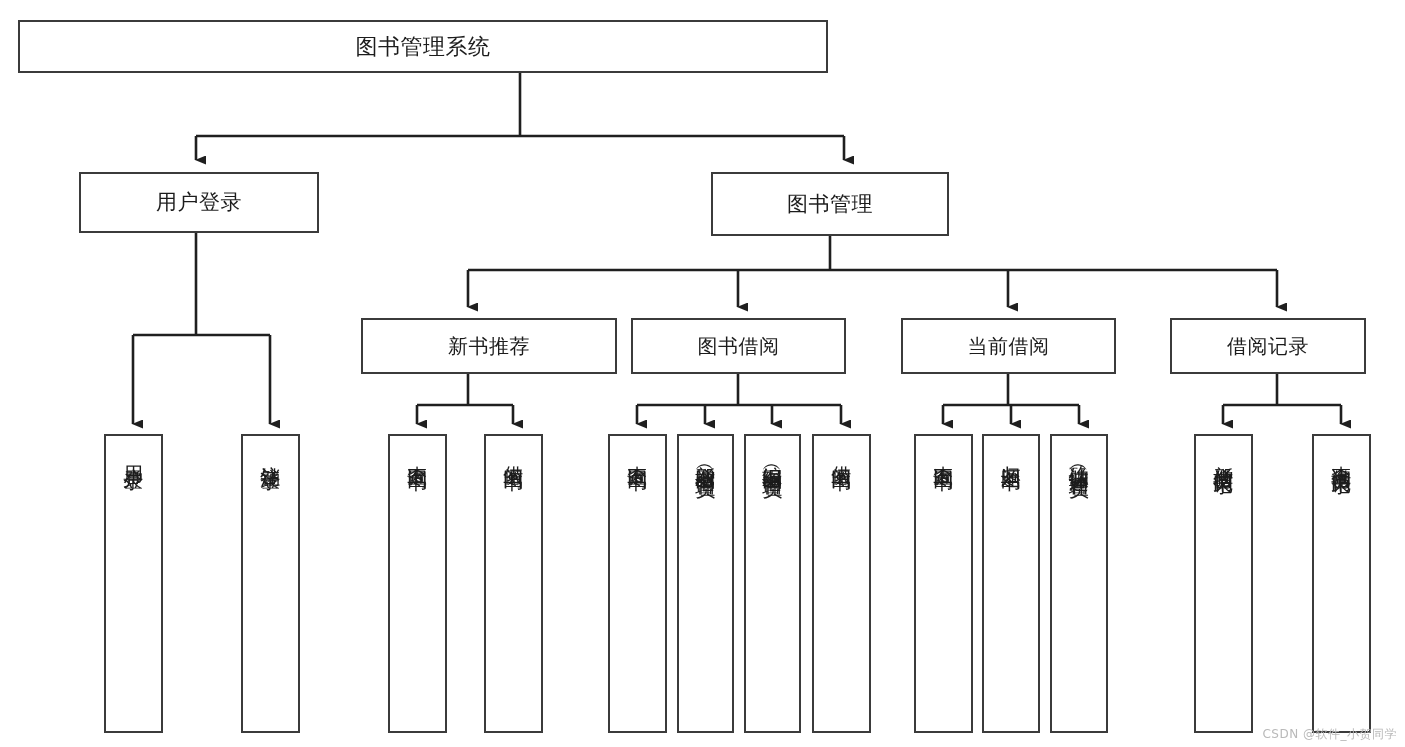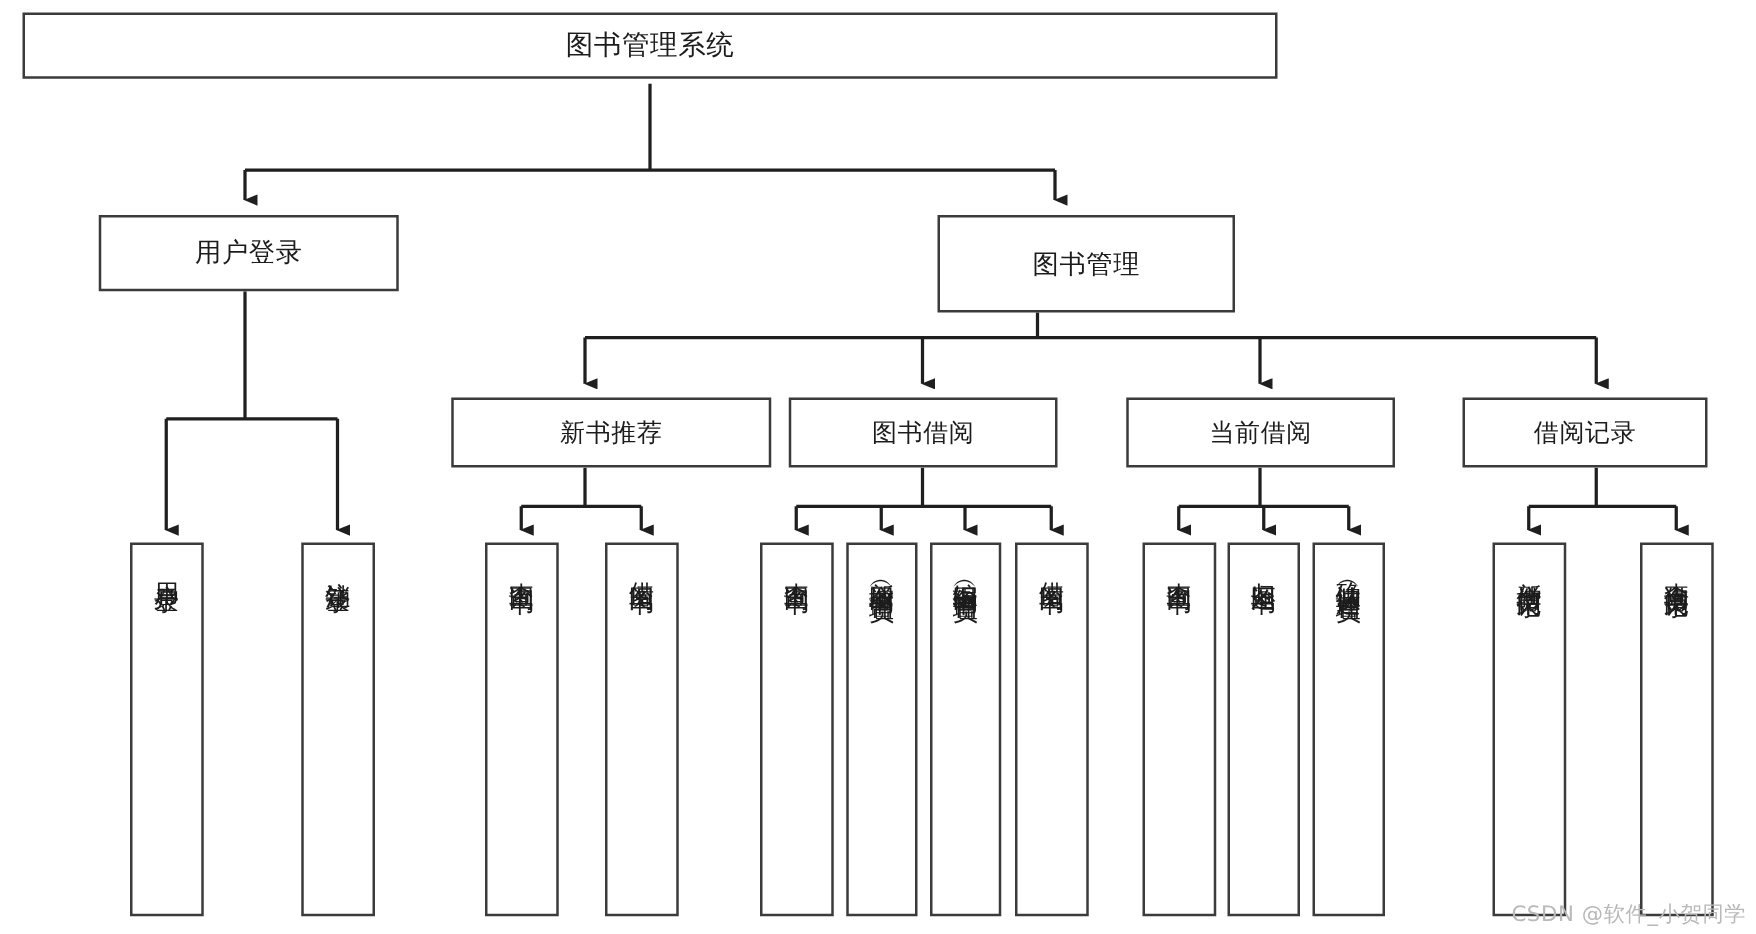--- a/index.html
+++ b/index.html
@@ -55,21 +55,21 @@
     font-size:20px;
     line-height:1.12;
     letter-spacing:2px;
     white-space:nowrap;
     -webkit-text-orientation:upright;
   }
   .watermark{
     position:absolute;
     right:8px;
     bottom:4px;
-    font-size:17px;
+    font-size:12px;
     color:#b9b9b9;
     letter-spacing:0.5px;
     z-index:5;
     white-space:nowrap;
     font-family:"DejaVu Sans","Liberation Sans",sans-serif;
   }
 </style>
 </head>
 <body>
 
@@ -118,28 +118,28 @@
       <path d="M1011,405 L1011,424" marker-end="url(#arrow)"></path>
       <path d="M1079,405 L1079,424" marker-end="url(#arrow)"></path>
 
       <path d="M1277,374 L1277,405"></path>
       <path d="M1223,405 L1341,405"></path>
       <path d="M1223,405 L1223,424" marker-end="url(#arrow)"></path>
       <path d="M1341,405 L1341,424" marker-end="url(#arrow)"></path>
     </g>
   </svg>
 
-  <div class="node root" style="left:18px; top:10px; width:1004px; height:53px;">
+  <div class="node root" style="left:18px; top:20px; width:810px; height:53px;">
     <span class="label">图书管理系统</span>
   </div>
 
   <div class="node level2" style="left:79px; top:172px; width:240px; height:61px;">
     <span class="label">用户登录</span>
   </div>
-  <div class="node level2" style="left:711px; top:172px; width:238px; height:78px;margin-left:39px;">
+  <div class="node level2" style="left:711px; top:172px; width:238px; height:64px;">
     <span class="label">图书管理</span>
   </div>
 
   <div class="node level3" style="left:361px; top:318px; width:256px; height:56px;">
     <span class="label">新书推荐</span>
   </div>
   <div class="node level3" style="left:901px; top:318px; width:215px; height:56px;">
     <span class="label">当前借阅</span>
   </div>
   <div class="node level3" style="left:631px; top:318px; width:215px; height:56px;">

